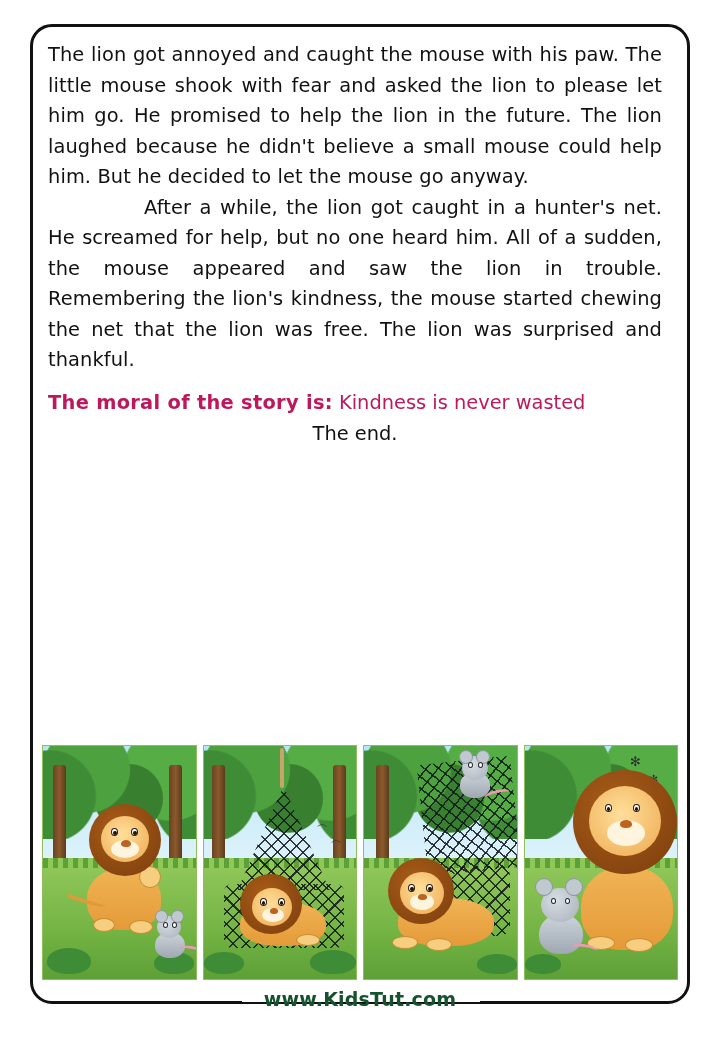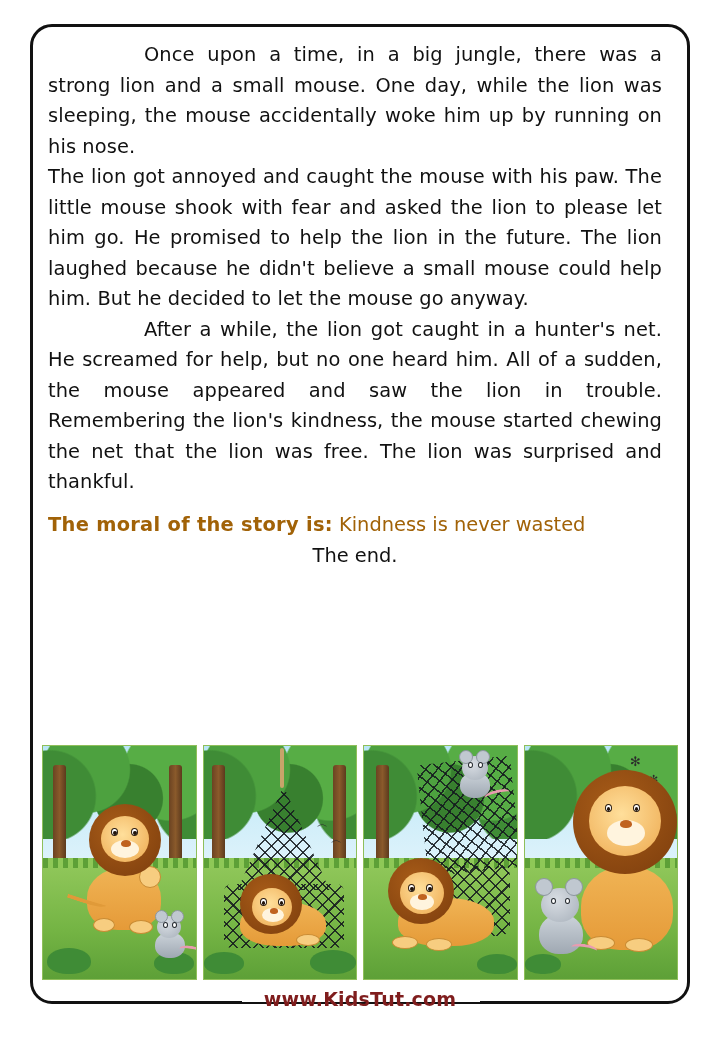--- a/index.html
+++ b/index.html
@@ -32,21 +32,21 @@
     height: 14px;
     background: #ffffff;
   }
   .site-url {
     position: absolute;
     left: 0; right: 0;
     top: 988px;
     text-align: center;
     font-size: 19px;
     font-weight: 600;
-    color: #7f1d1d;
+    color: #14532d;
     letter-spacing: 0.2px;
     font-family: "DejaVu Sans", sans-serif;
   }
 
   .content {
     position: absolute;
     left: 48px; top: 40px;
     width: 624px;
   }
 
@@ -70,21 +70,21 @@
     text-justify: inter-word;
     margin: 0 0 0 0;
     letter-spacing: 0.1px;
   }
   .para.indent { text-indent: 96px; }
 
   .moral-line {
     margin-top: 12px;
     font-size: 19.4px;
     line-height: 30px;
-    color: #a16207;
+    color: #be185d;
   }
   .moral-label {
     font-weight: bold;
     letter-spacing: 0.3px;
   }
   .moral-text { font-weight: normal; }
   .the-end {
     text-align: center;
     font-size: 19.4px;
     margin-top: 4px;
@@ -222,21 +222,20 @@
 <body>
 
 <div class="page">
 
   <div class="frame"></div>
 
   <div class="content">
 
 
     <div class="story">
-      <p class="para indent">Once upon a time, in a big jungle, there was a strong lion and a small mouse. One day, while the lion was sleeping, the mouse accidentally woke him up by running on his nose.</p>
       <p class="para">The lion got annoyed and caught the mouse with his paw. The little mouse shook with fear and asked the lion to please let him go. He promised to help the lion in the future. The lion laughed because he didn't believe a small mouse could help him. But he decided to let the mouse go anyway.</p>
       <p class="para indent">After a while, the lion got caught in a hunter's net. He screamed for help, but no one heard him. All of a sudden, the mouse appeared and saw the lion in trouble. Remembering the lion's kindness, the mouse started chewing the net that the lion was free. The lion was surprised and thankful.</p>
 
       <div class="moral-line">
         <span class="moral-label">The moral of the story is:</span>
         <span class="moral-text">Kindness is never wasted</span>
       </div>
       <div class="the-end">The end.</div>
     </div>
   </div>

